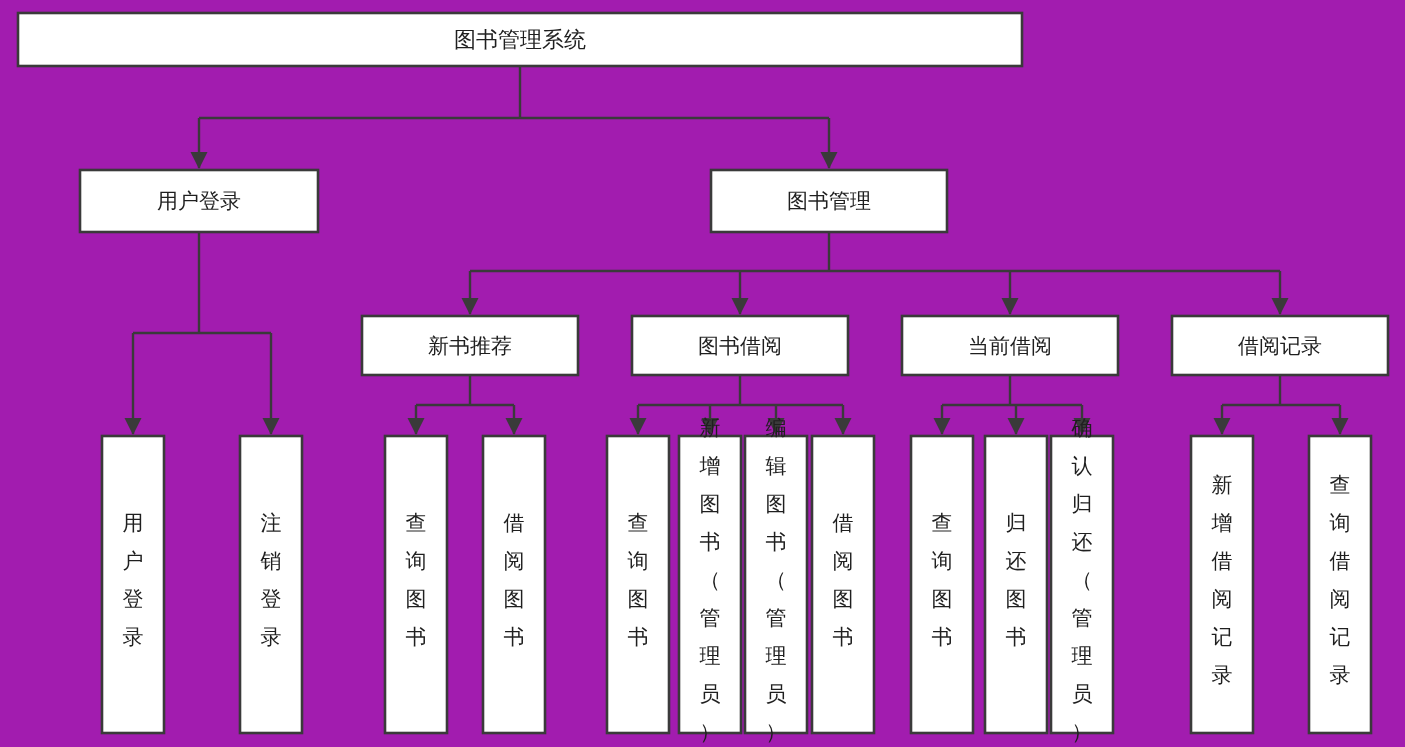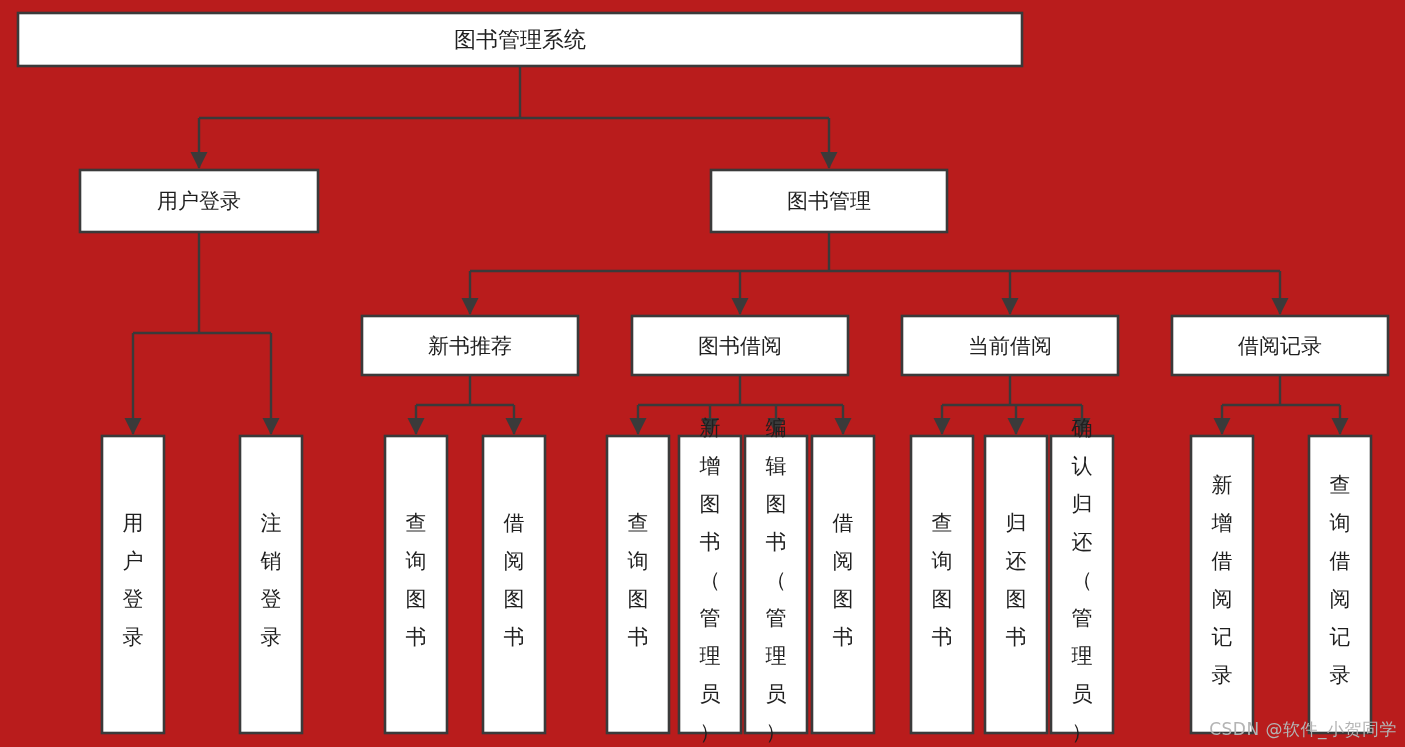--- a/index.html
+++ b/index.html
@@ -4,21 +4,21 @@
 <style>
   html, body {
     margin: 0;
     padding: 0;
     background: #ffffff;
   }
   #page {
     position: relative;
     width: 1405px;
     height: 747px;
-    background: #b91c1c;
+    background: #a21caf;
     overflow: hidden;
     font-family: "DejaVu Sans", "Liberation Sans", sans-serif;
   }
   svg#diagram {
     position: absolute;
     left: 0;
     top: 0;
     width: 1405px;
     height: 747px;
   }
@@ -216,15 +216,14 @@
           <rect x="1191" y="436" width="62" height="297" class="node-rect"></rect>
           <text x="1222" y="491.5" class="vlabel"><tspan x="1222" dy="0">新</tspan><tspan x="1222" dy="38">增</tspan><tspan x="1222" dy="38">借</tspan><tspan x="1222" dy="38">阅</tspan><tspan x="1222" dy="38">记</tspan><tspan x="1222" dy="38">录</tspan></text>
         </g>
         <g>
           <rect x="1309" y="436" width="62" height="297" class="node-rect"></rect>
           <text x="1340" y="491.5" class="vlabel"><tspan x="1340" dy="0">查</tspan><tspan x="1340" dy="38">询</tspan><tspan x="1340" dy="38">借</tspan><tspan x="1340" dy="38">阅</tspan><tspan x="1340" dy="38">记</tspan><tspan x="1340" dy="38">录</tspan></text>
         </g>
       </g>
   </svg>
 
-  <div class="watermark">CSDN @软件_小贺同学</div>
 
 </div>
 
 </body></html>

